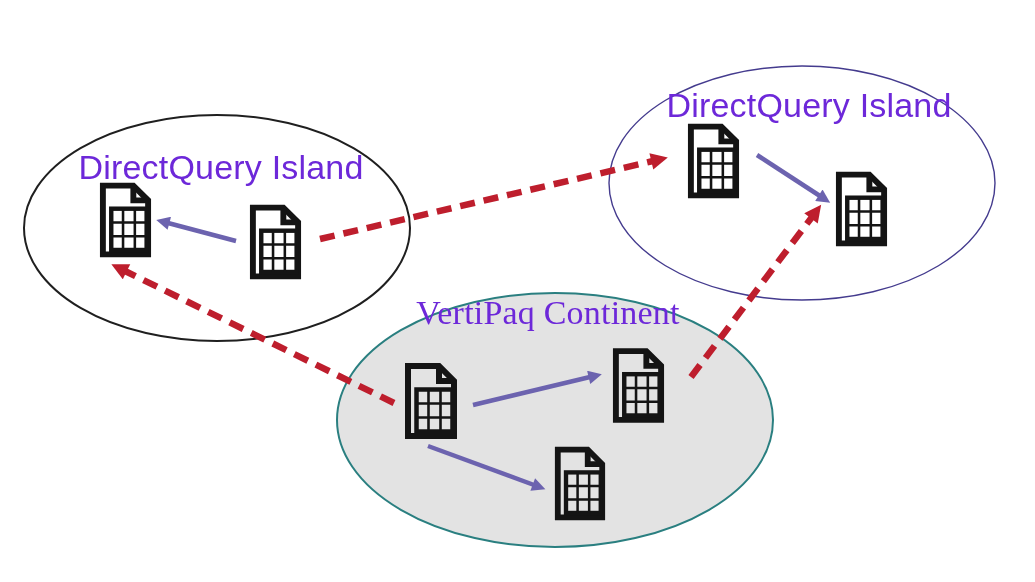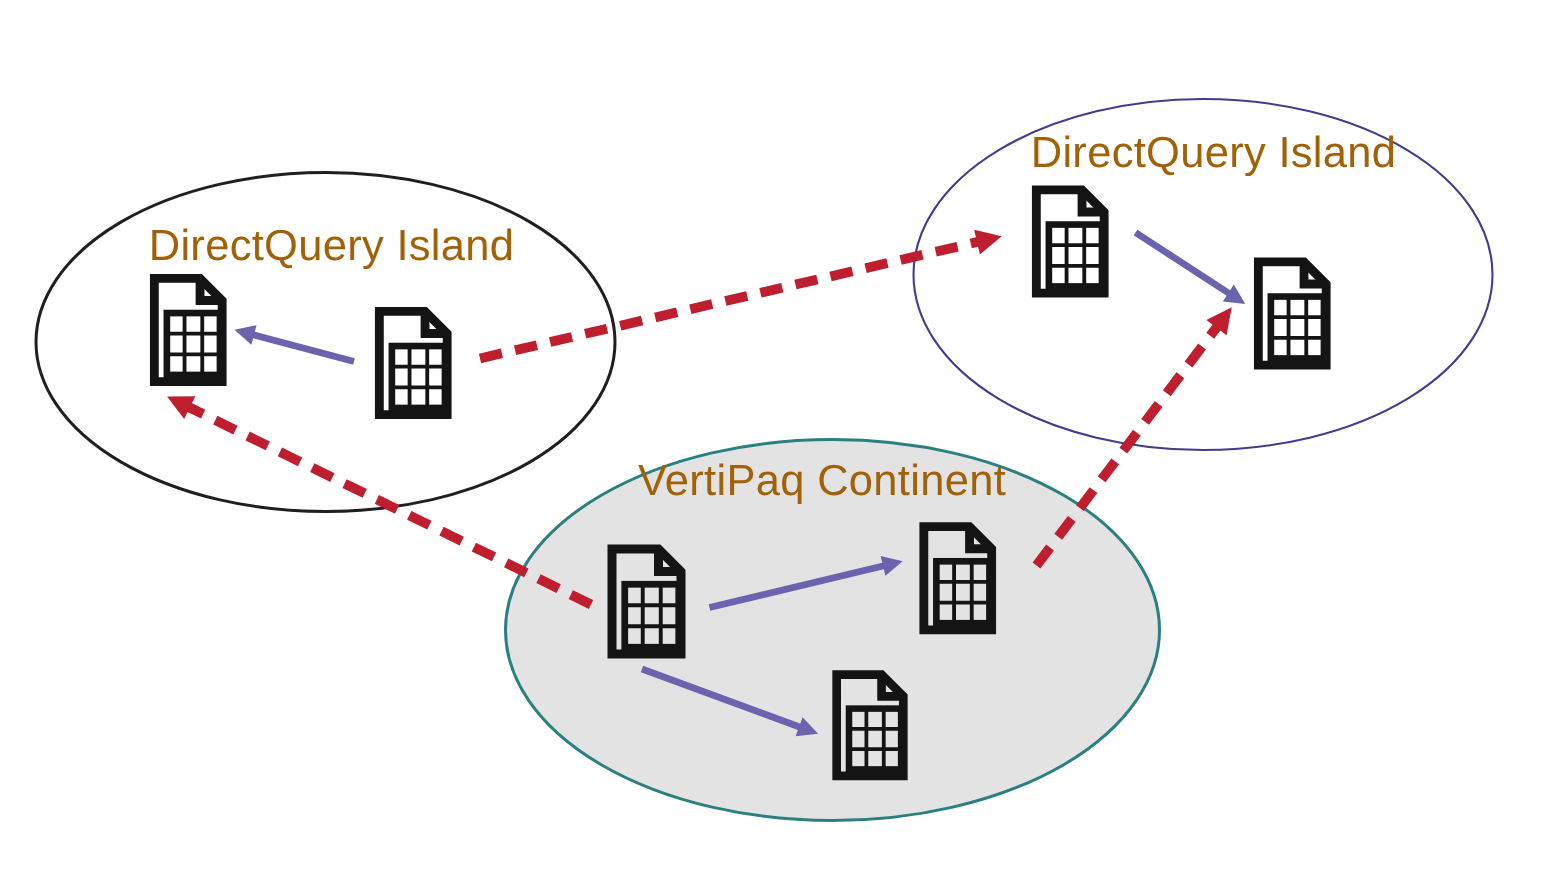--- a/index.html
+++ b/index.html
@@ -17,24 +17,24 @@
   }
   .diagram-svg {
     position: absolute;
     left: 0;
     top: 0;
   }
   .group-label {
     position: absolute;
     transform: translateX(-50%);
     white-space: nowrap;
-    font-size: 29px;
+    font-size: 34px;
     font-weight: 400;
     letter-spacing: 0.2px;
-    color: #a16207;
+    color: #6d28d9;
   }
 </style>
 </head>
 <body>
 
 <div class="canvas">
 
   <svg class="diagram-svg" width="1035" height="582" viewBox="0 0 1035 582">
 
     <defs>
@@ -71,14 +71,14 @@
     <use href="#table-doc" x="247" y="203" width="57" height="78"></use>
     <use href="#table-doc" x="685" y="122" width="57" height="78"></use>
     <use href="#table-doc" x="833" y="170" width="57" height="78"></use>
     <use href="#table-doc" x="402" y="362" width="58" height="78"></use>
     <use href="#table-doc" x="610" y="347" width="57" height="77"></use>
     <use href="#table-doc" x="552" y="444" width="56" height="79"></use>
   </svg>
 
   <div class="group-label" style="left:221px; top:148px;">DirectQuery Island</div>
   <div class="group-label" style="left:809px; top:86px;">DirectQuery Island</div>
-  <div class="group-label" style="left:548px; top:305px;">VertiPaq Continent</div>
+  <div class="group-label" style="left:548px; top:294px;font-family:Liberation Serif, serif;">VertiPaq Continent</div>
 </div>
 
 </body></html>

